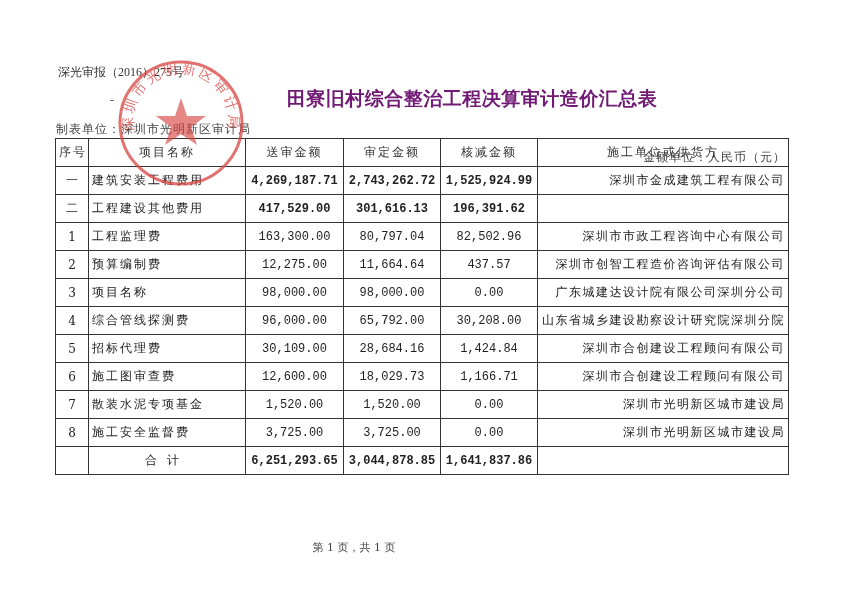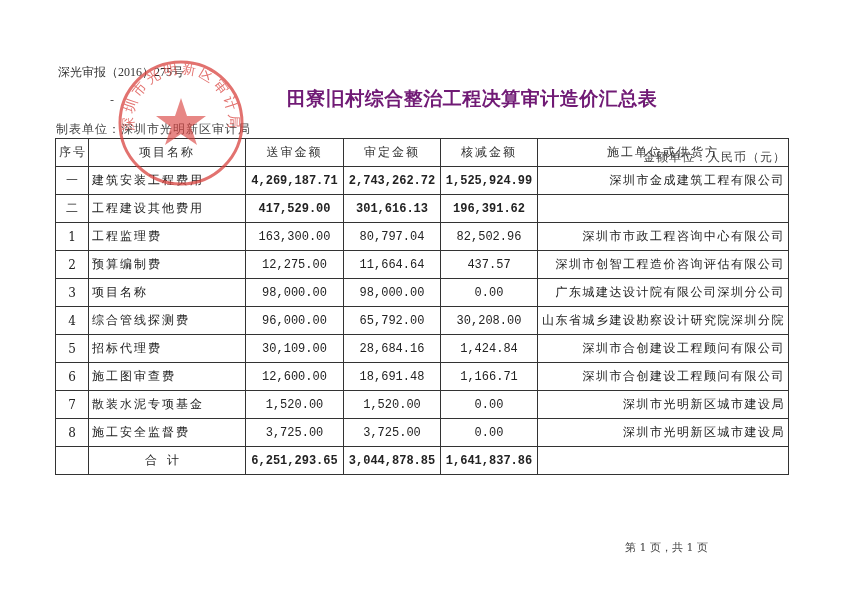--- a/index.html
+++ b/index.html
@@ -35,21 +35,21 @@
   table.summary th {
     font-weight: normal; height: 27px; letter-spacing: 2px; color: #333;
   }
   td.seq { text-align: center; }
   td.name { text-align: left; letter-spacing: 2px; padding-left: 4px; margin-top: 10px; }
   td.num { text-align: center; font-family: Liberation Mono, monospace; font-size: 12.5px; padding-right: 2px; }
   td.vendor { text-align: right; letter-spacing: 1.5px; padding-left: 3px; }
   tr.bold td.num { font-weight: bold; }
   td.total-label { text-align: center; letter-spacing: 10px; margin-left: 28px; }
   .page-footer {
-    position: absolute; left: 0; width: 708px; top: 540px; text-align: right;
+    position: absolute; left: 0; width: 708px; top: 540px; text-align: center;
     font-size: 11px; color: #444;
   }
   .seal {
     position: absolute; left: 116px; top: 58px; width: 130px; height: 130px;
     pointer-events: none; opacity: 0.75;
   }
 </style>
 </head>
 <body>
 
@@ -133,21 +133,21 @@
       <td class="name">招标代理费</td>
       <td class="num">30,109.00</td>
       <td class="num">28,684.16</td>
       <td class="num">1,424.84</td>
       <td class="vendor">深圳市合创建设工程顾问有限公司</td>
     </tr>
     <tr>
       <td class="seq">6</td>
       <td class="name">施工图审查费</td>
       <td class="num">12,600.00</td>
-      <td class="num">18,691.48</td>
+      <td class="num">18,029.73</td>
       <td class="num">1,166.71</td>
       <td class="vendor">深圳市合创建设工程顾问有限公司</td>
     </tr>
     <tr>
       <td class="seq">7</td>
       <td class="name">散装水泥专项基金</td>
       <td class="num">1,520.00</td>
       <td class="num">1,520.00</td>
       <td class="num">0.00</td>
       <td class="vendor">深圳市光明新区城市建设局</td>

